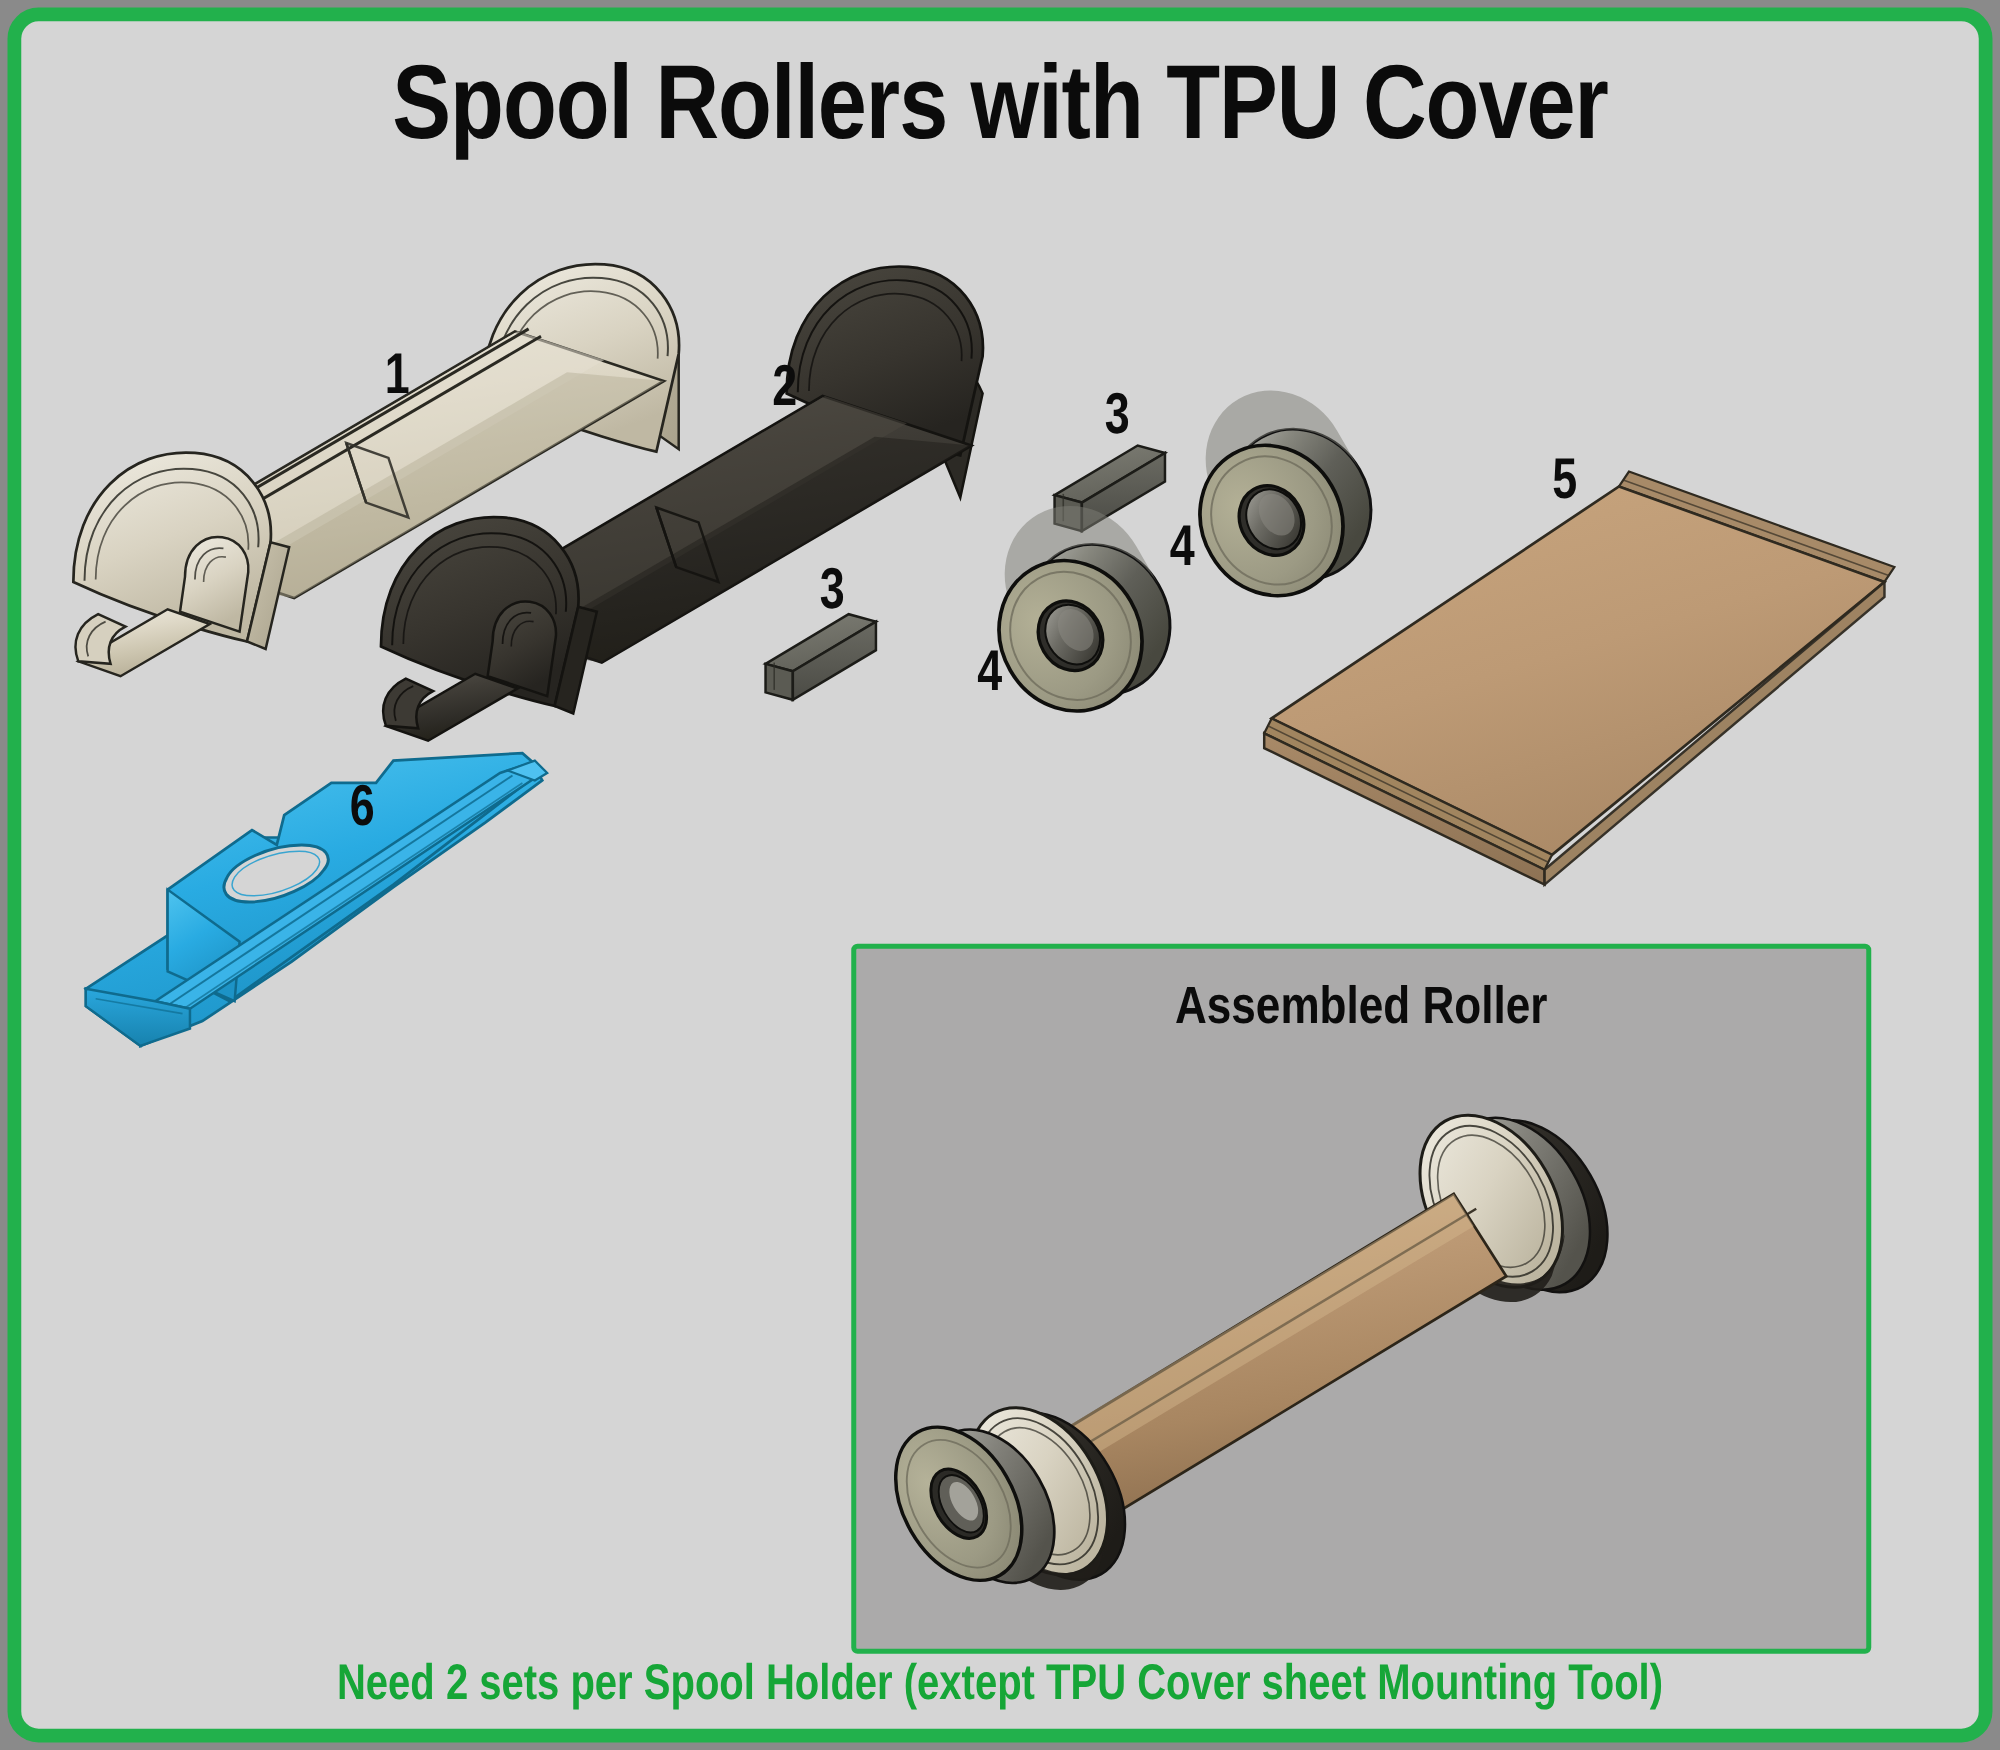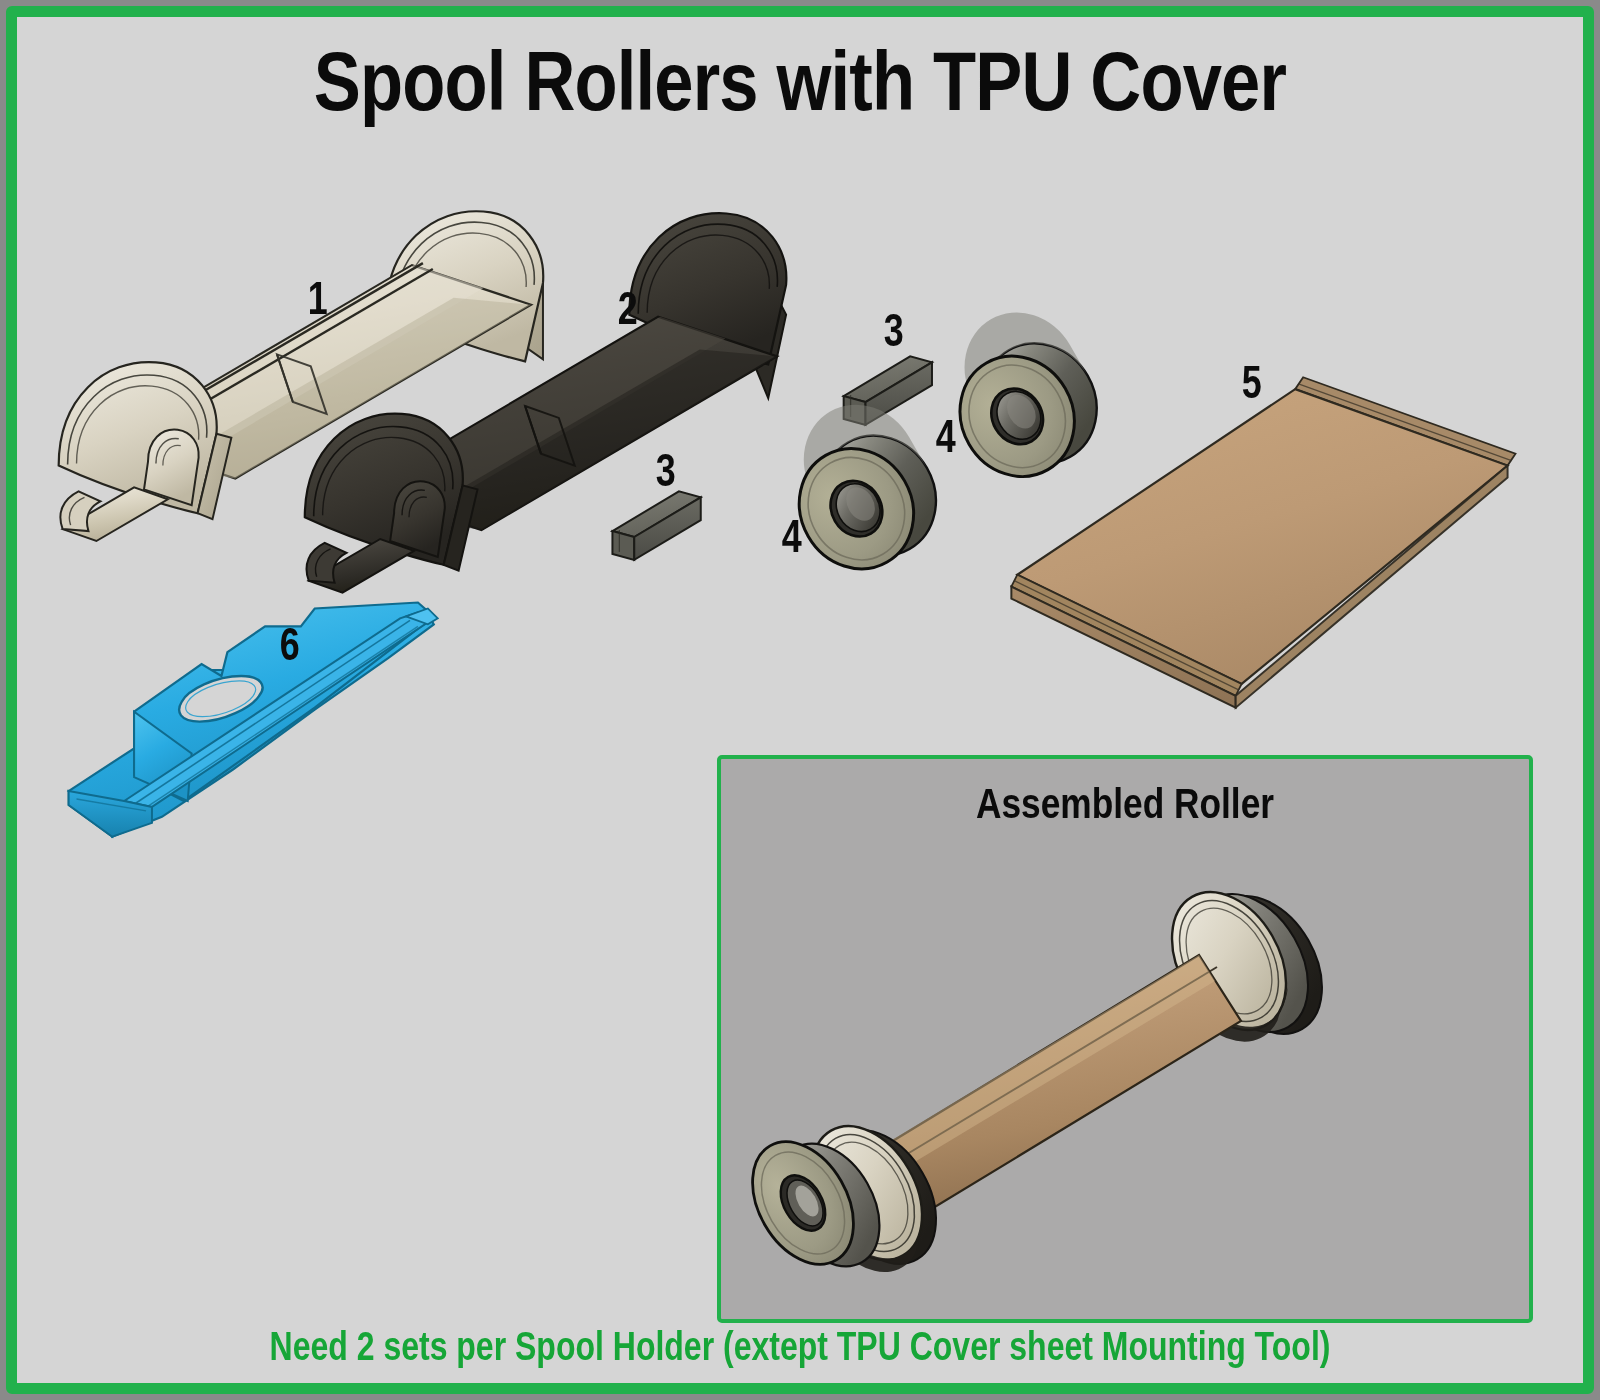--- a/index.html
+++ b/index.html
@@ -5,21 +5,21 @@
   html,body{margin:0;padding:0;background:#808080;}
   body{width:1600px;height:1400px;font-family:"Liberation Sans",sans-serif;}
 
   #page{
     position:relative;width:1600px;height:1400px;box-sizing:border-box;
     background:#8a8a8a;
   }
   .outer-frame{
     position:absolute;left:6px;top:6px;width:1588px;height:1388px;
     box-sizing:border-box;
-    border:11px solid #22b14c;border-radius:6px;
+    border:11px solid #22b14c;border-radius:25px;
     background:#d5d5d5;
     overflow:hidden;
   }
   .canvas{position:absolute;inset:0;}
 
   
   .title{
     position:absolute;left:0;top:18px;width:100%;text-align:center;
     font-family:"Liberation Sans Narrow","Liberation Sans",sans-serif;
     font-weight:bold;font-size:84px;line-height:92px;color:#0b0b0b;
@@ -42,21 +42,21 @@
   }
   .legend-item{
     font-family:"Liberation Sans Narrow","Liberation Sans",sans-serif;
     font-weight:bold;font-size:41px;line-height:51px;color:#0b0b0b;
     white-space:nowrap;
     transform:scaleX(0.86);transform-origin:0% 50%;
   }
 
   
   .panel{
-    position:absolute;left:700px;top:738px;width:816px;height:568px;
+    position:absolute;left:664px;top:738px;width:816px;height:568px;
     box-sizing:border-box;
     background:#abaaaa;border:4px solid #22b14c;border-radius:5px;
     overflow:hidden;
   }
   .panel-title{
     position:absolute;left:0;top:22px;width:100%;text-align:center;
     font-family:"Liberation Sans Narrow","Liberation Sans",sans-serif;
     font-weight:bold;font-size:42px;line-height:46px;color:#0b0b0b;
     transform:scaleX(0.84);transform-origin:50% 50%;
     white-space:nowrap;

